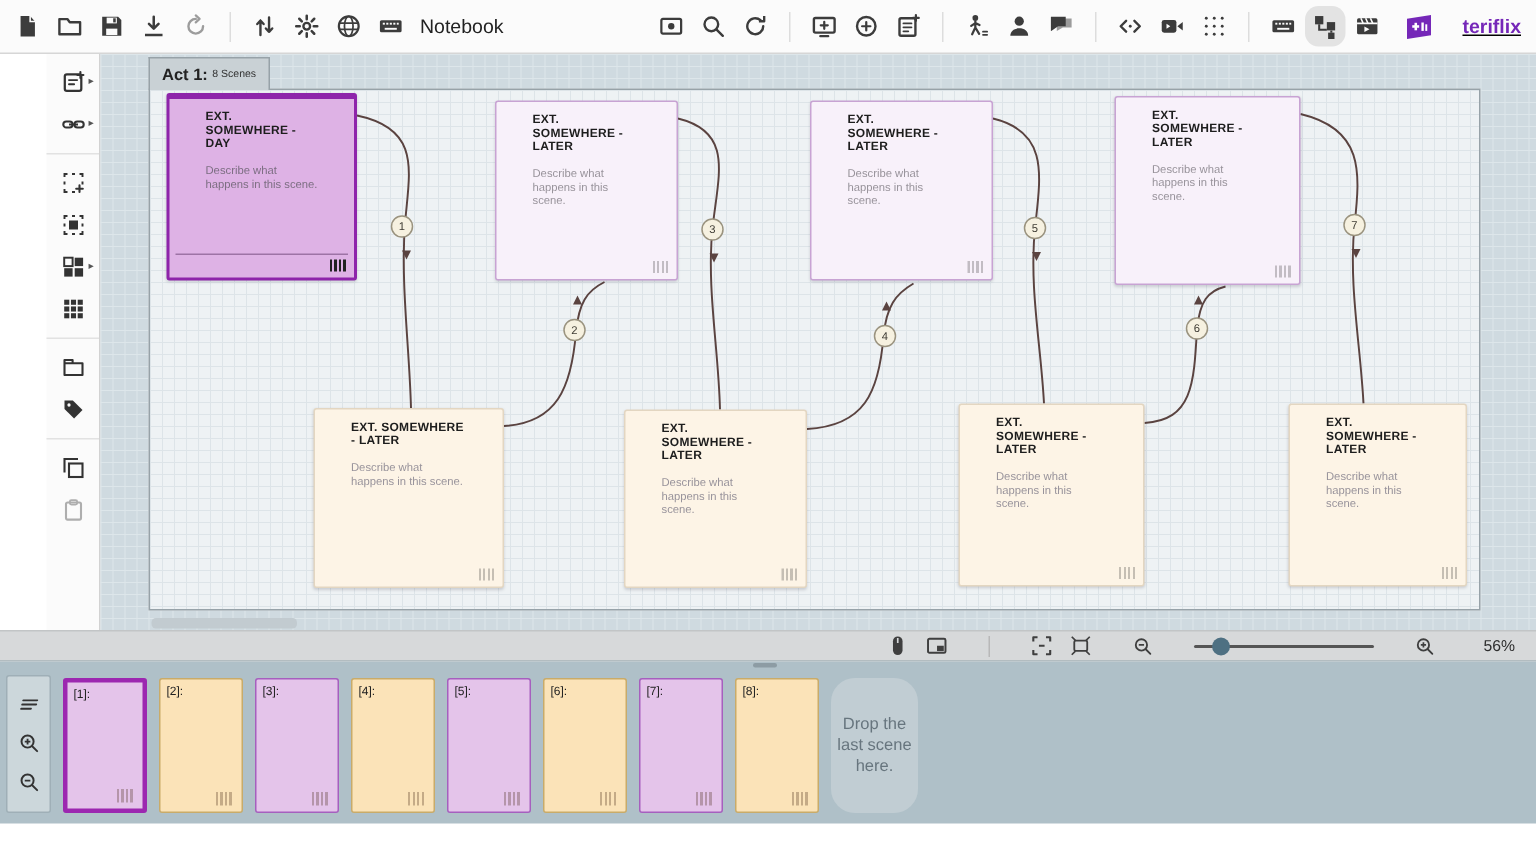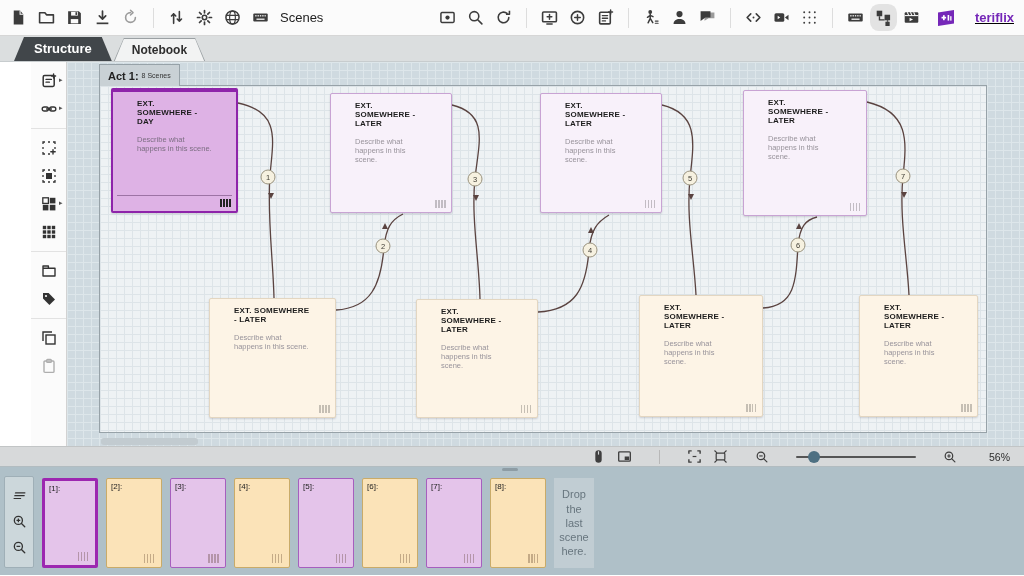--- a/index.html
+++ b/index.html
@@ -71,21 +71,21 @@
   .resize-handle{position:absolute;left:502px;top:1px;width:16px;height:3px;border-radius:2px;background:#8d9ca4;cursor:row-resize;}
   .strip-tools{width:30px;height:92px;margin-top:-2px;background:#ccd7db;border:1px solid #9fafb7;border-radius:2px;display:flex;flex-direction:column;align-items:center;gap:11px;padding-top:11px;}
   .strip-tools .tb-icon{color:#333;}
   .thumbs{display:flex;gap:8px;margin-left:8px;}
   .thumb{position:relative;width:56px;height:90px;border-radius:2px;cursor:pointer;flex:none;}
   .t-purple{background:#e4c4ea;border:1.5px solid #a65fbe;}
   .t-cream{background:#fbe3b8;border:1.5px solid #c9ab69;}
   .thumb.t-selected{border:3px solid #9c27b0;}
   .thumb-label{font-size:8px;color:#222;padding:3px 0 0 4px;}
   .thumb .barcode{width:12px;height:9px;background:repeating-linear-gradient(90deg,rgba(70,40,20,.3) 0 1.5px,transparent 1.5px 3px);}
-  .dropzone{width:40px;height:90px;margin-left:8px;background:#c1cdd3;border-radius:0;display:flex;align-items:center;justify-content:center;text-align:center;font-size:11px;line-height:1.3;color:#67757e;padding:0 3px;flex:none;}
+  .dropzone{width:58px;height:90px;margin-left:8px;background:#c1cdd3;border-radius:16px;display:flex;align-items:center;justify-content:center;text-align:center;font-size:11px;line-height:1.3;color:#67757e;padding:0 3px;flex:none;}
 </style>
 </head>
 <body>
 
 <div class="stage" data-name="app-window">
 
   <header class="topbar" data-name="top-toolbar">
     <div class="tb-group" id="tb-left" data-name="file-toolbar">
         <span class="tb-icon" data-name="new-document-icon">
           <svg width="17" height="17" viewBox="0 0 16 16">
@@ -145,21 +145,21 @@
               <rect x="3" y="5.8" width="1.3" height="1.2"></rect>
               <rect x="5.2" y="5.8" width="1.3" height="1.2"></rect>
               <rect x="7.4" y="5.8" width="1.3" height="1.2"></rect>
               <rect x="9.6" y="5.8" width="1.3" height="1.2"></rect>
               <rect x="11.8" y="5.8" width="1.2" height="1.2"></rect>
               <rect x="4.2" y="9" width="7.6" height="1.2"></rect>
             </g>
           </svg>
         </span>
       </div>
-    <span class="lang-label" data-name="language-label">Scenes</span>
+    <span class="lang-label" data-name="language-label">Notebook</span>
     <div class="tb-spacer" data-name="toolbar-spacer"></div>
     <div class="tb-group" id="tb-right" data-name="view-toolbar">
         <span class="tb-icon" data-name="preview-icon">
           <svg width="17" height="17" viewBox="0 0 16 16">
             <rect x="1.8" y="3.4" width="12.4" height="9.2" rx="1" fill="none" stroke="currentColor" stroke-width="1.4"></rect>
             <circle cx="8" cy="8" r="2" fill="currentColor"></circle>
           </svg>
         </span>
         <span class="tb-icon" data-name="search-icon">
           <svg width="17" height="17" viewBox="0 0 16 16">
@@ -281,26 +281,20 @@
             <rect x="6.5" y="9.8" width="4.6" height="1.7" fill="#fff"></rect>
             <rect x="8" y="8.2" width="1.7" height="5" fill="#fff"></rect>
             <rect x="12.6" y="8" width="1.6" height="5.6" fill="#fff"></rect>
             <rect x="15.2" y="9.2" width="1.3" height="4.4" fill="#fff"></rect>
           </svg>
         </span>
       <span class="brand-name" data-name="brand-name">teriflix</span>
     </div>
   </header>
 
-  <div class="tabbar" data-name="view-tabs">
-    <div class="tab-struct" data-name="tab-structure"><span data-name="tab-structure-label">Structure</span></div>
-    <div class="tab-nb" data-name="tab-notebook">
-        <div class="tab-nb-inner"><span data-name="tab-notebook-label">Notebook</span></div>
-      </div>
-  </div>
 
   <div class="main" data-name="main-area">
     <nav class="sidebar" id="sidebar" data-name="tools-sidebar">
         <div class="side-group" data-name="sidebar-tool-group">
           <div class="side-btn" data-name="tool-note-add-button">
             <svg width="16" height="16" viewBox="0 0 16 16">
               <rect x="2.2" y="2.5" width="11" height="11" rx="1.4" fill="none" stroke="currentColor" stroke-width="1.5"></rect>
               <path d="M5 6.4h5.4M5 9.2h3.4" stroke="currentColor" stroke-width="1.3" stroke-linecap="round"></path>
               <path d="M12.6 1v4M10.6 3h4" stroke="currentColor" stroke-width="1.4" stroke-linecap="round"></path>
             </svg>

